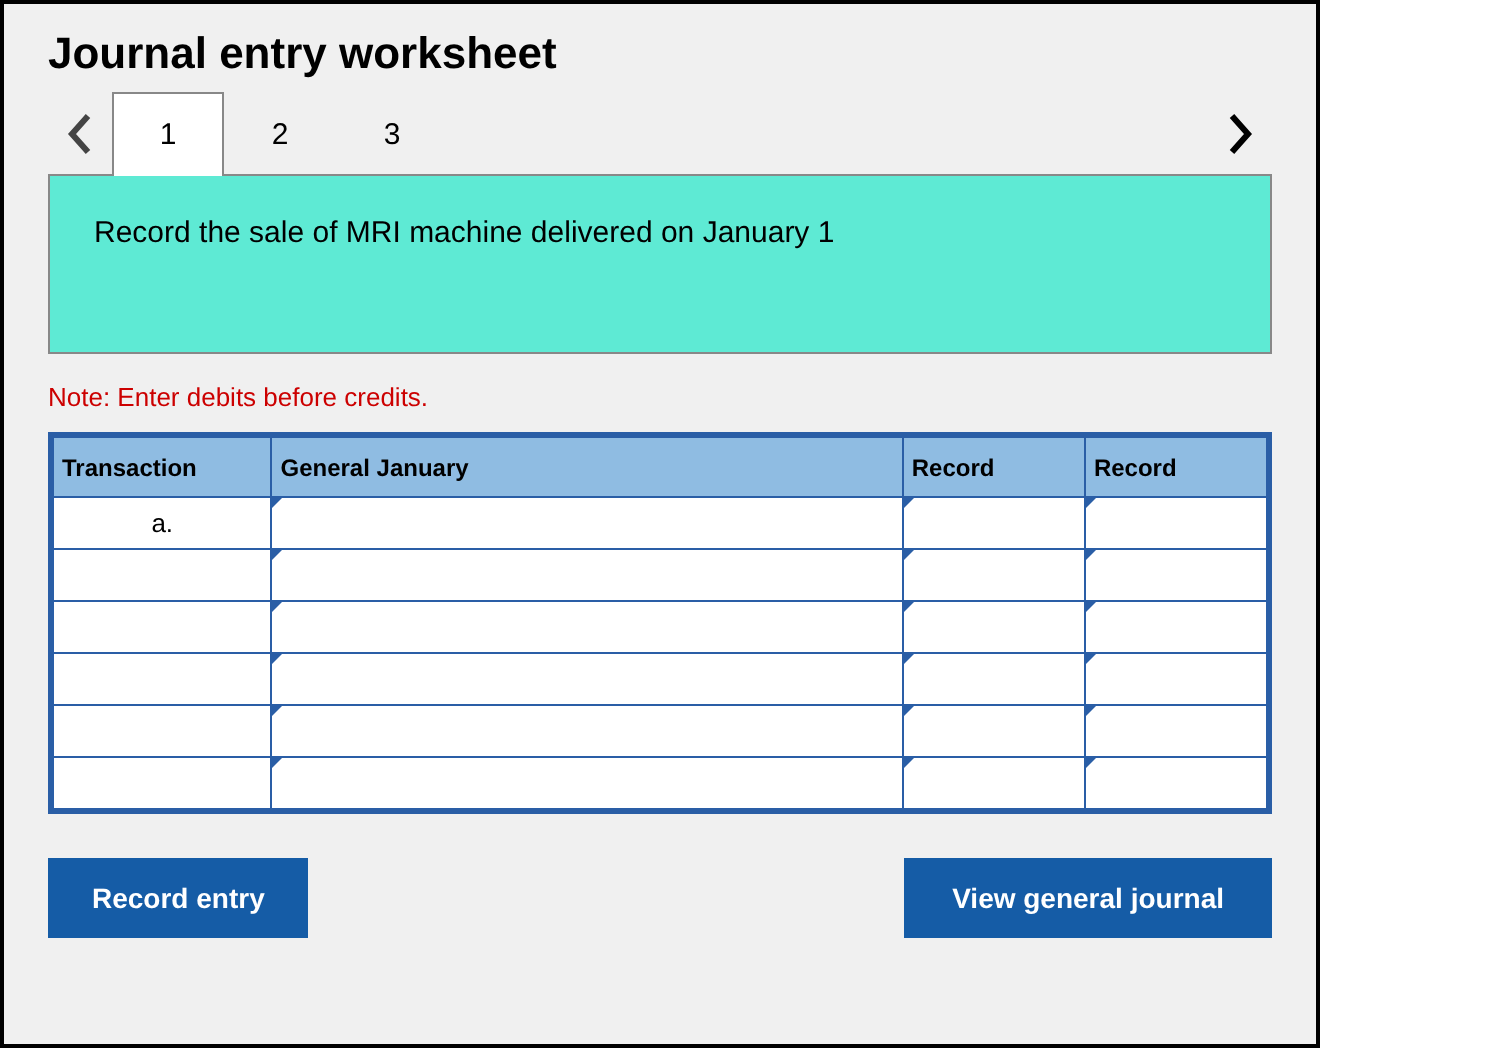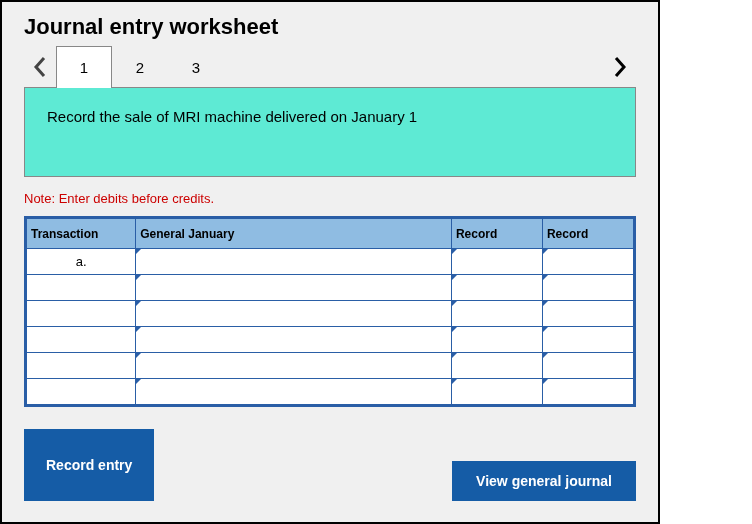--- a/index.html
+++ b/index.html
@@ -122,21 +122,21 @@
     }
     .btn {
       background: #155ca6;
       color: #fff;
       border: none;
       font-size: 14px;
       font-weight: 700;
       padding: 12px 22px;
       cursor: pointer;
     }
-    .btn.wide { padding: 12px 24px; margin-top: 32px; }
+    .btn.wide { padding: 12px 24px; }
     .btn-row .spacer { flex: 1; }
   </style>
 </head>
 <body>
 
 <div class="frame">
 
   <h1 class="title">Journal entry worksheet</h1>
 
   <div class="nav-row">

